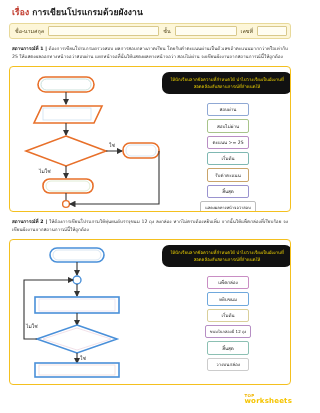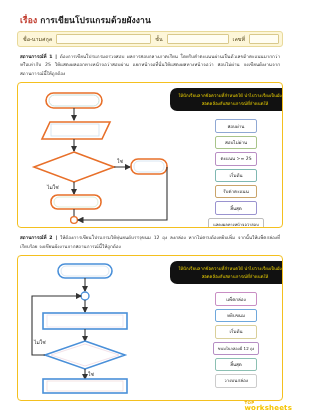--- a/index.html
+++ b/index.html
@@ -3,21 +3,21 @@
 <meta charset="utf-8">
 <style>
   * { box-sizing: border-box; }
   html, body {
     margin: 0; padding: 0;
     width: 300px; height: 413px;
     background: #ffffff;
     font-family: "DejaVu Sans", "Liberation Sans", sans-serif;
     overflow: hidden;
   }
-  .page { position: relative; width: 300px; height: 413px; background: #fff; padding: 8px; }
+  .page { position: relative; width: 300px; height: 413px; background: #fff; padding: 0; }
 
   
   .title {
     font-size: 8.5px; font-weight: bold; color: #c0392b;
     padding: 5px 0 3px 12px; letter-spacing: .1px;
   }
   .title .t2 { color: #1a1a1a; }
 
   
   .namebar {
@@ -66,21 +66,21 @@
     border: 1px solid #999; background: #fff; border-radius: 2px;
     font-size: 4.6px; color: #222; text-align: center;
     padding: 2.2px 4px; min-width: 42px; white-space: nowrap;
   }
 
   
   .fc { position: absolute; left: 0; top: 0; }
 
   
   .wm {
-    position: absolute; right: 8px; bottom: 1px; 
+    position: absolute; right: 8px; bottom: 8px; 
     line-height: 1;
   }
   .wm .w1 { font-size: 4px; color: #f0b400; letter-spacing: .3px; font-weight: bold; }
   .wm .w2 { font-size: 7px; color: #f5c400; font-weight: bold; letter-spacing: .2px; }
 </style>
 </head>
 <body>
 
 <div class="page">
 

